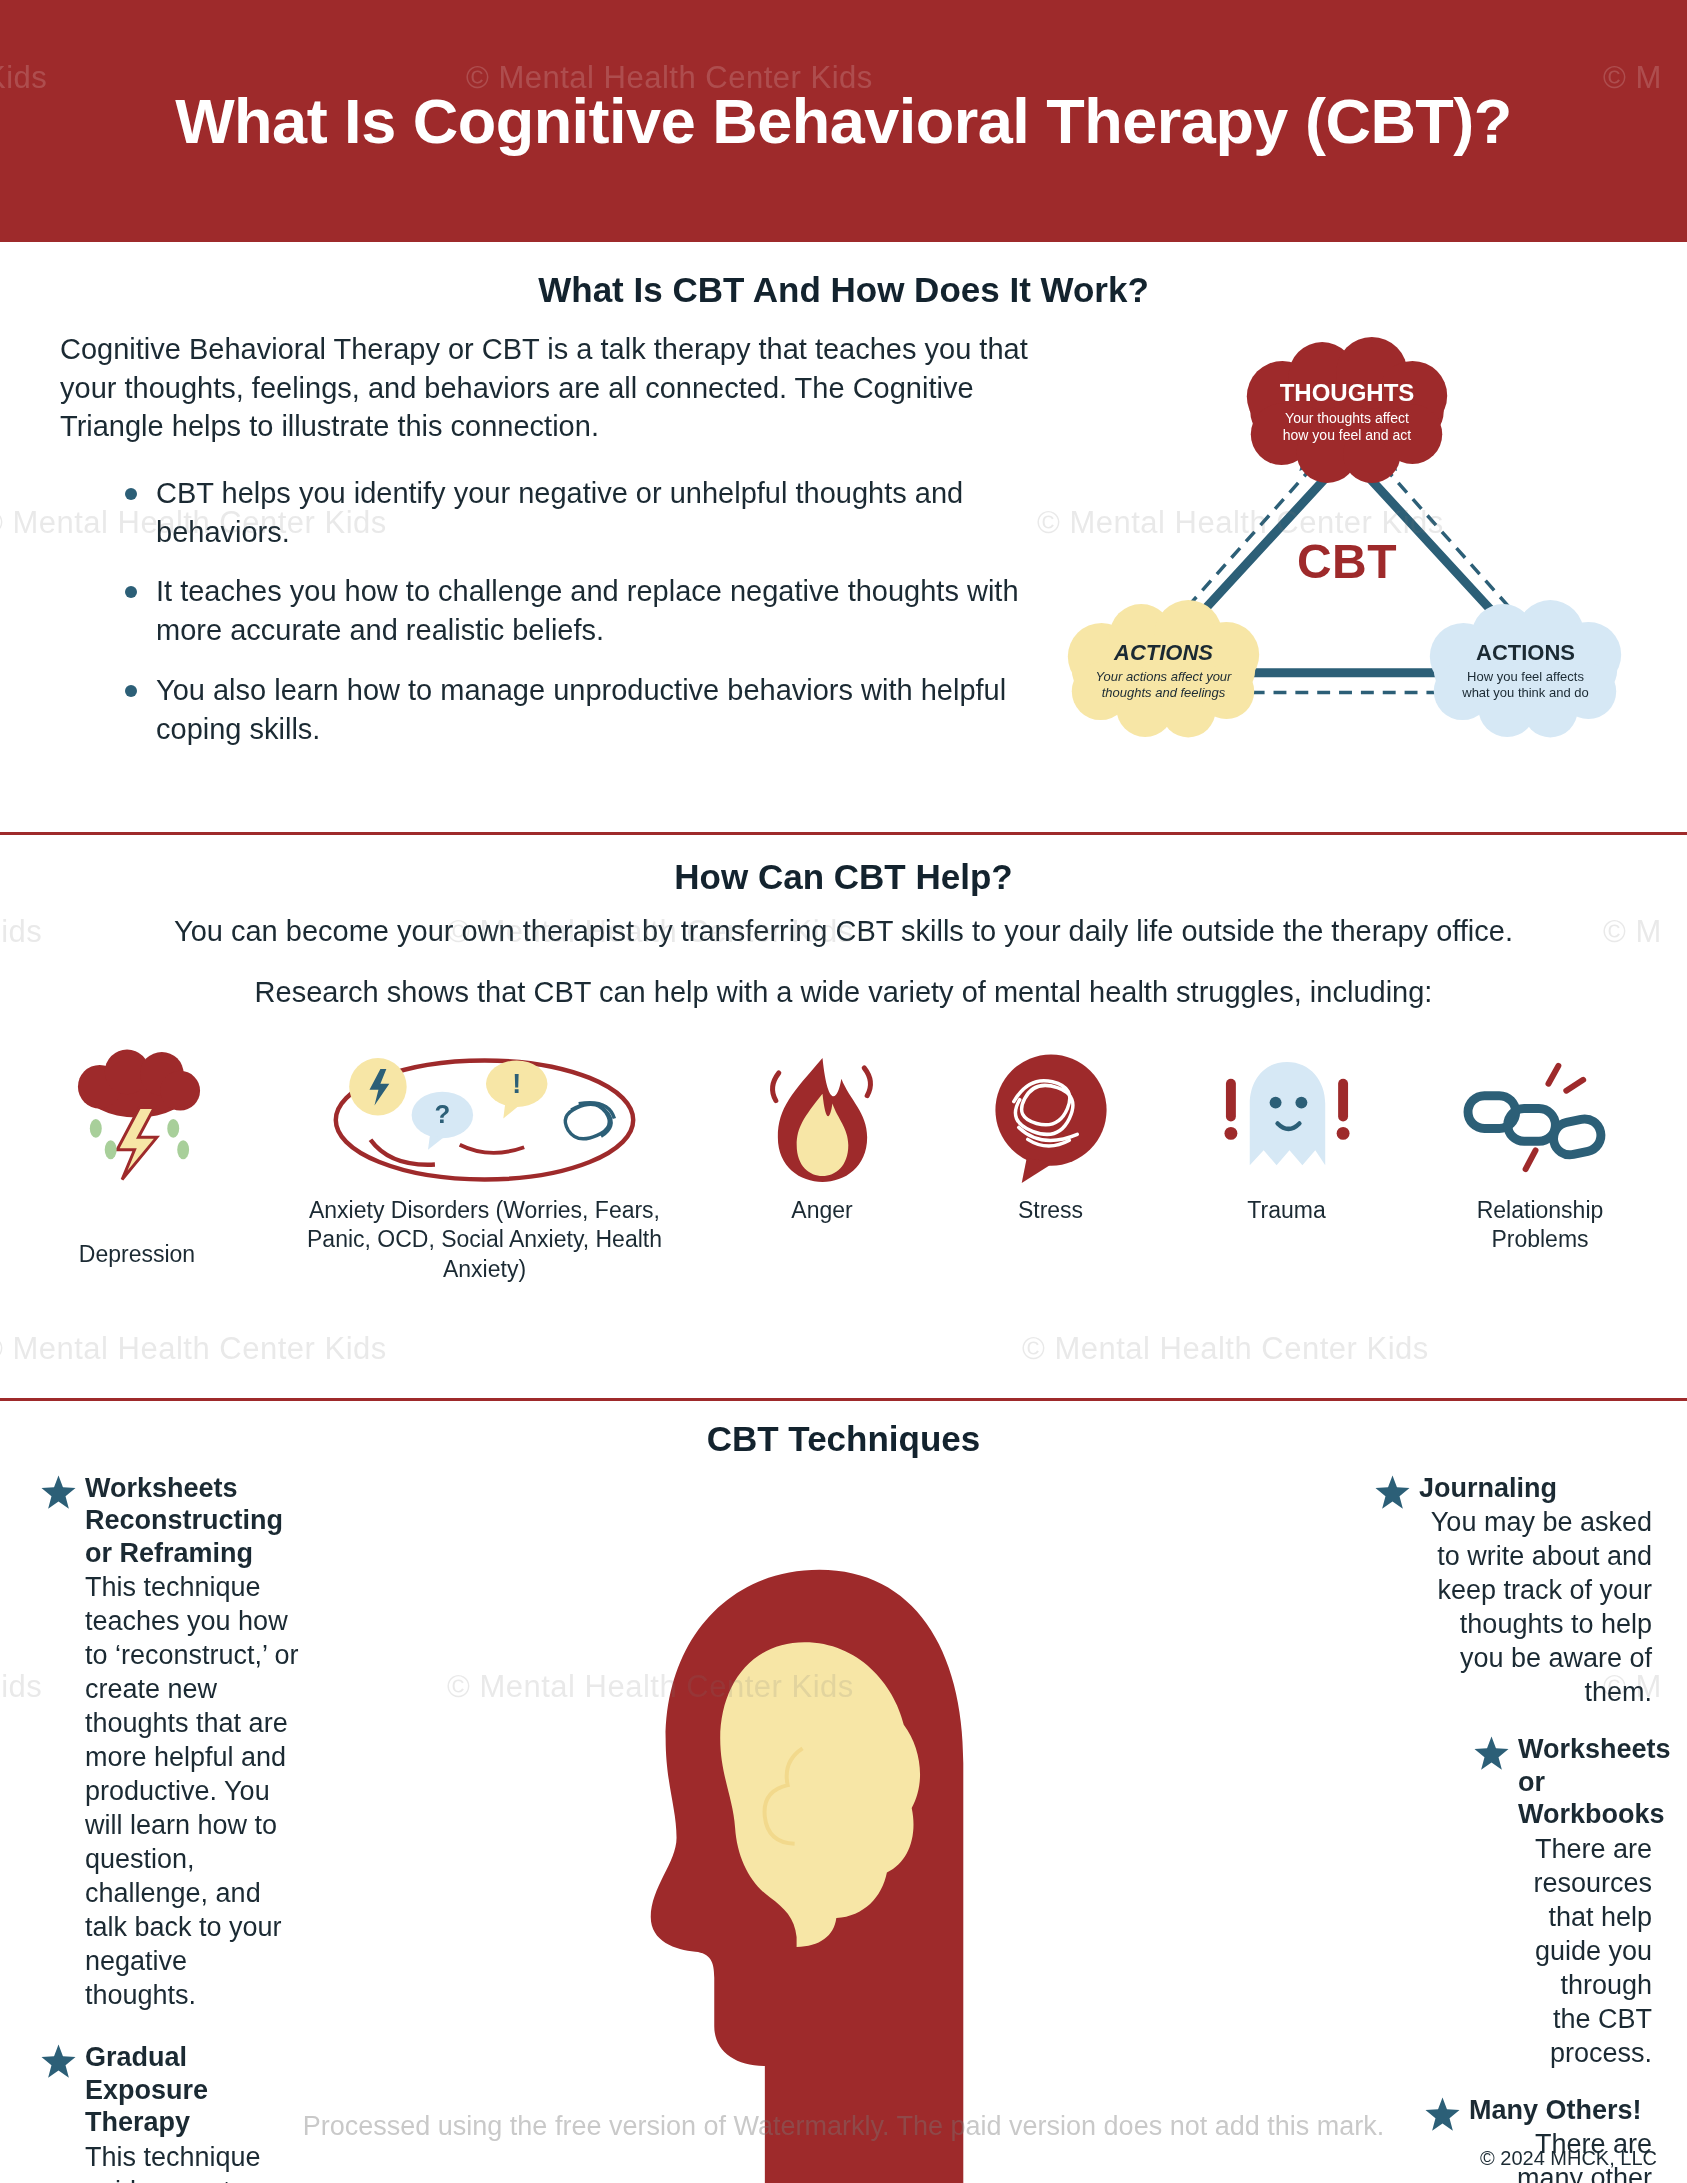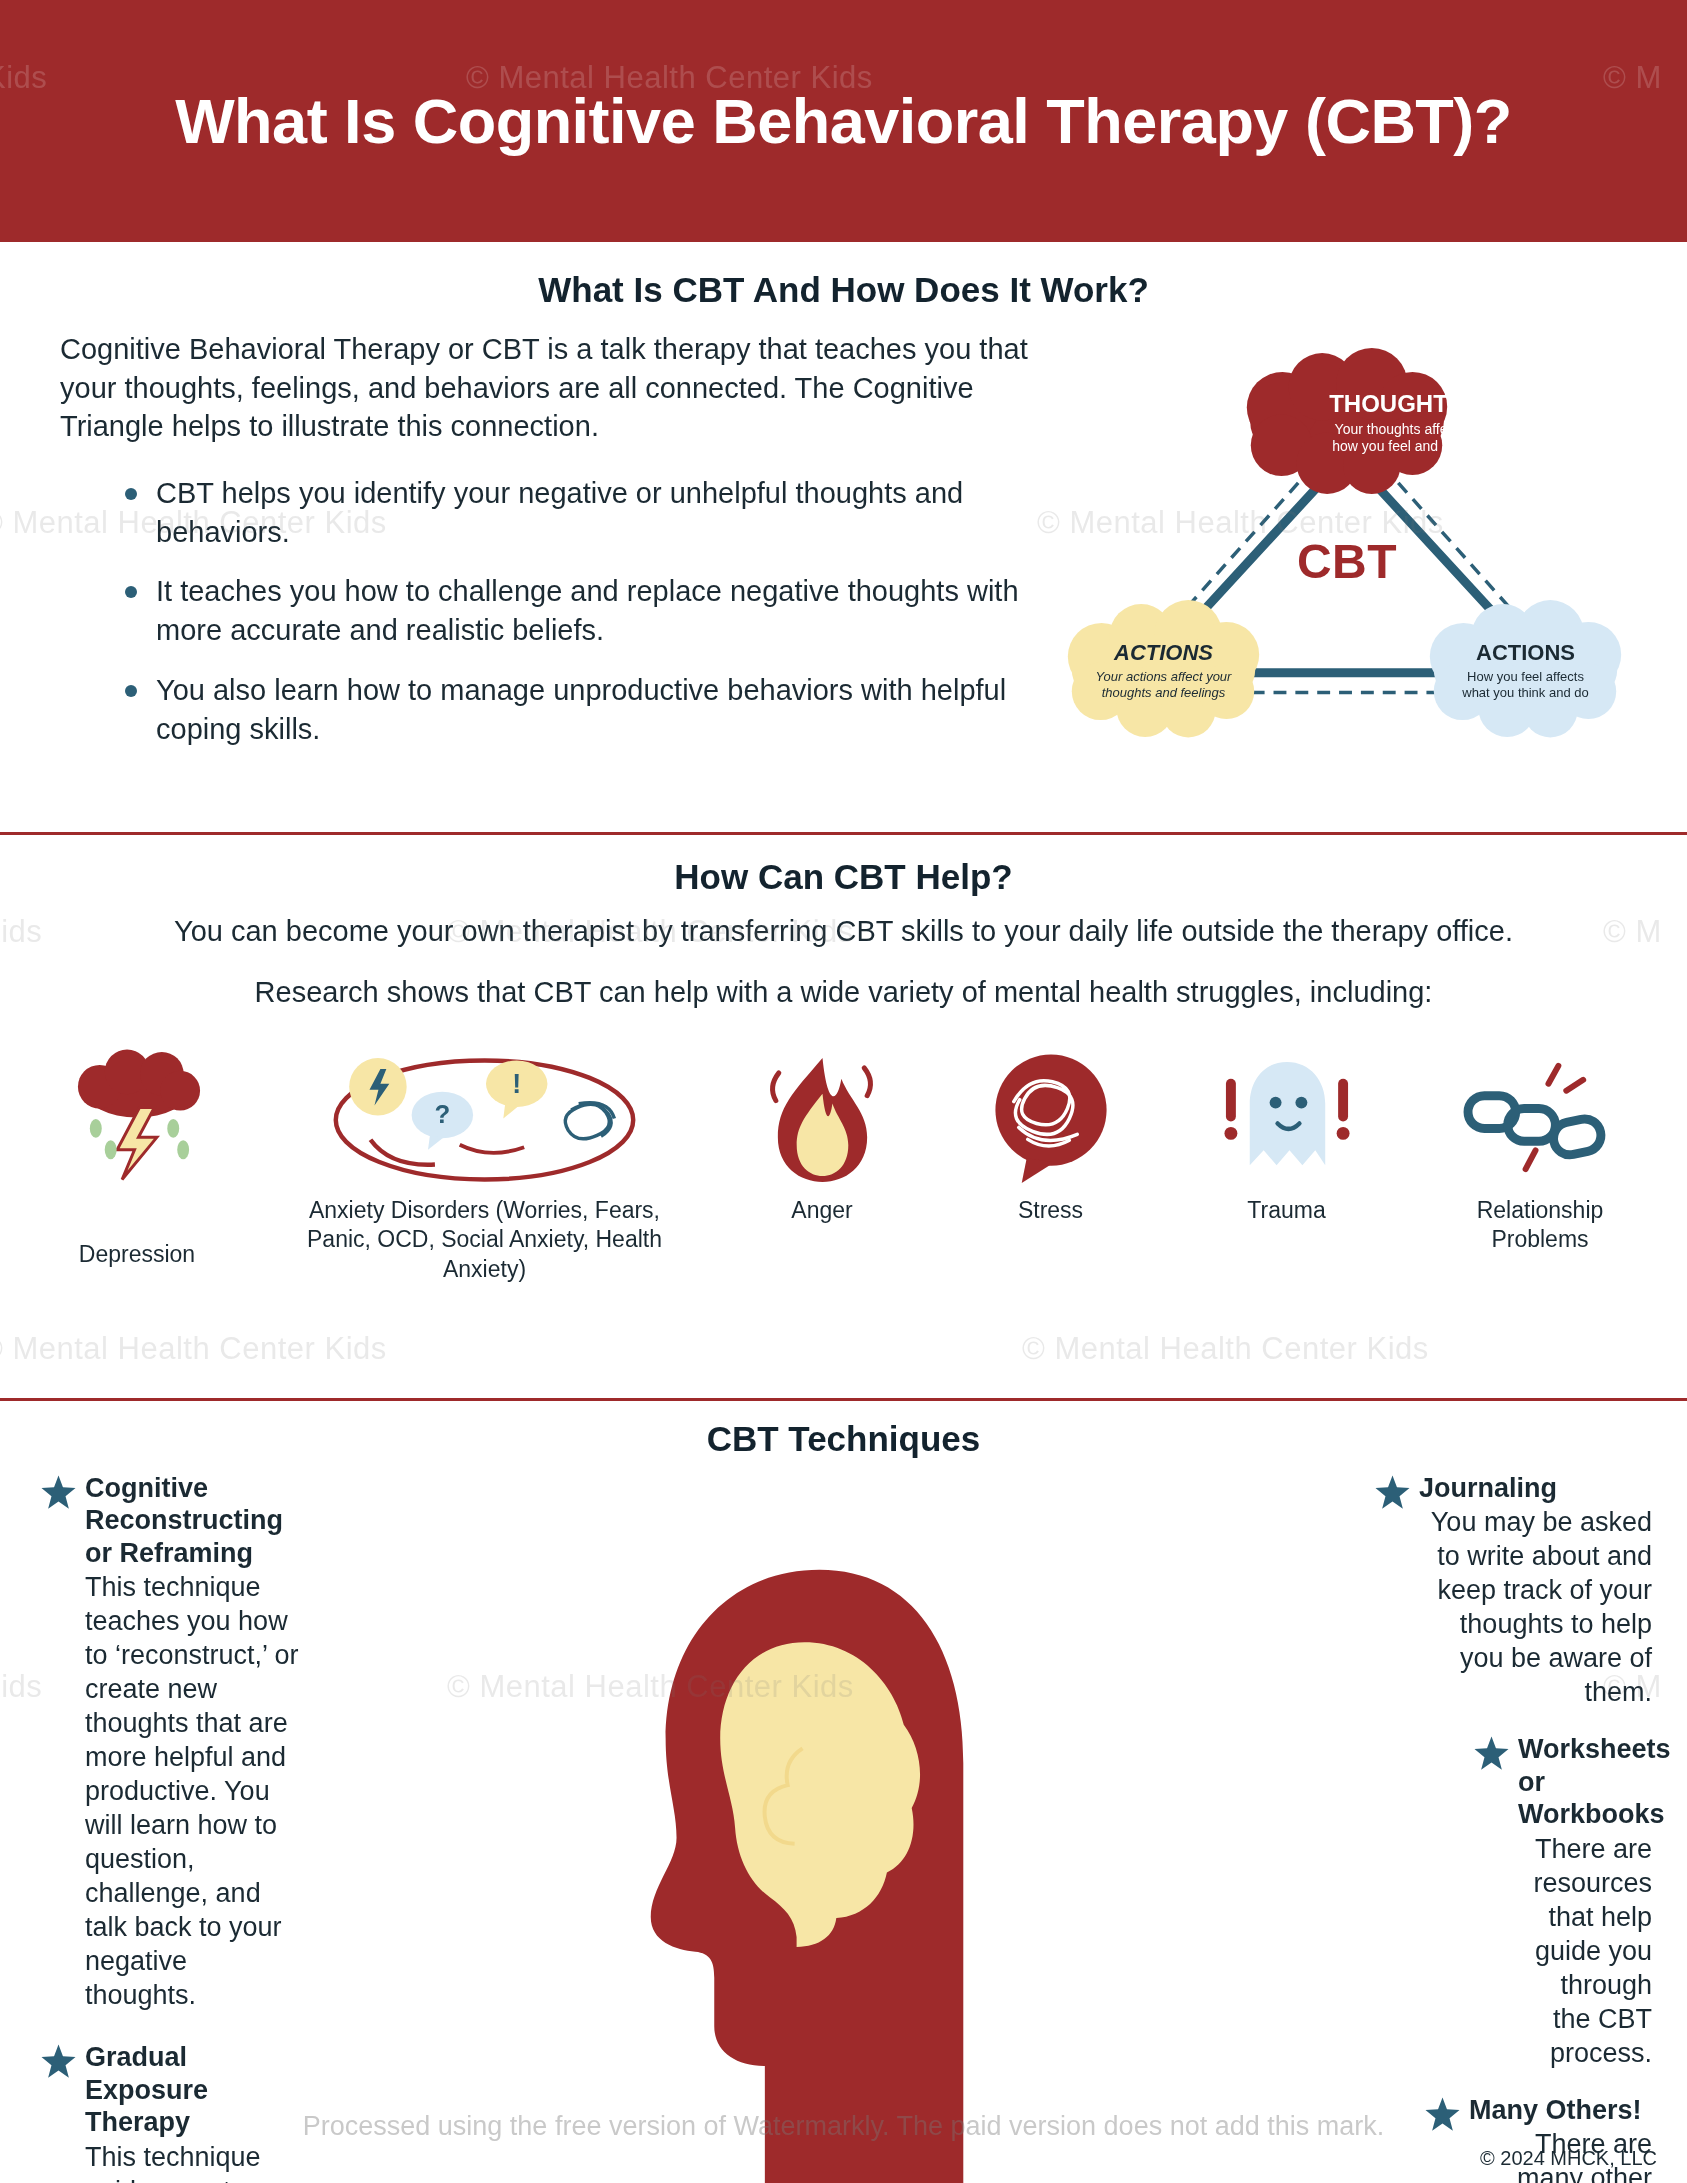--- a/index.html
+++ b/index.html
@@ -300,21 +300,21 @@
           <g fill="#2c5f77">
             <polygon points="205,612 243,596 233,632"></polygon>
             <polygon points="516,268 478,284 488,248"></polygon>
             <polygon points="947,612 909,596 919,632"></polygon>
             <polygon points="637,268 675,284 665,248"></polygon>
             <polygon points="238,730 278,712 278,748"></polygon>
             <polygon points="912,730 872,712 872,748"></polygon>
           </g>
         </svg>
 
-        <div class="cloud" style="left:161px; top:18px; width:248px; height:149px;align-items:flex-end;">
+        <div class="cloud" style="left:161px; top:7px; width:248px; height:149px;">
           <svg width="248" height="149" viewBox="0 0 500 300" style="position:absolute;left:0;top:0;">
             <g fill="#9e2a2b">
               <ellipse cx="250" cy="150" rx="195" ry="105"></ellipse>
               <circle cx="120" cy="120" r="72"></circle>
               <circle cx="200" cy="78" r="68"></circle>
               <circle cx="300" cy="72" r="72"></circle>
               <circle cx="382" cy="118" r="70"></circle>
               <circle cx="118" cy="196" r="62"></circle>
               <circle cx="210" cy="232" r="62"></circle>
               <circle cx="300" cy="236" r="58"></circle>
@@ -524,21 +524,21 @@
 
     <div class="tech-cols">
 
       <div class="tech-col left">
 
         <div class="tech-item">
           <svg class="star" viewBox="0 0 100 100">
             <polygon points="50,4 62,36 96,38 69,60 78,94 50,74 22,94 31,60 4,38 38,36" fill="#2c5f77"></polygon>
           </svg>
           <div class="tech-text">
-            <div class="tech-head">Cognitive Reconstructing or Reframing</div>
+            <div class="tech-head">Worksheets Reconstructing or Reframing</div>
             <div class="tech-body">This technique teaches you how to ‘reconstruct,’ or create new thoughts that are more helpful and productive.  You will learn how to question, challenge, and talk back to your negative thoughts.</div>
           </div>
         </div>
 
         <div class="tech-item" style="margin-top:29px;">
           <svg class="star" viewBox="0 0 100 100">
             <polygon points="50,4 62,36 96,38 69,60 78,94 50,74 22,94 31,60 4,38 38,36" fill="#2c5f77"></polygon>
           </svg>
           <div class="tech-text">
             <div class="tech-head">Gradual Exposure Therapy</div>

